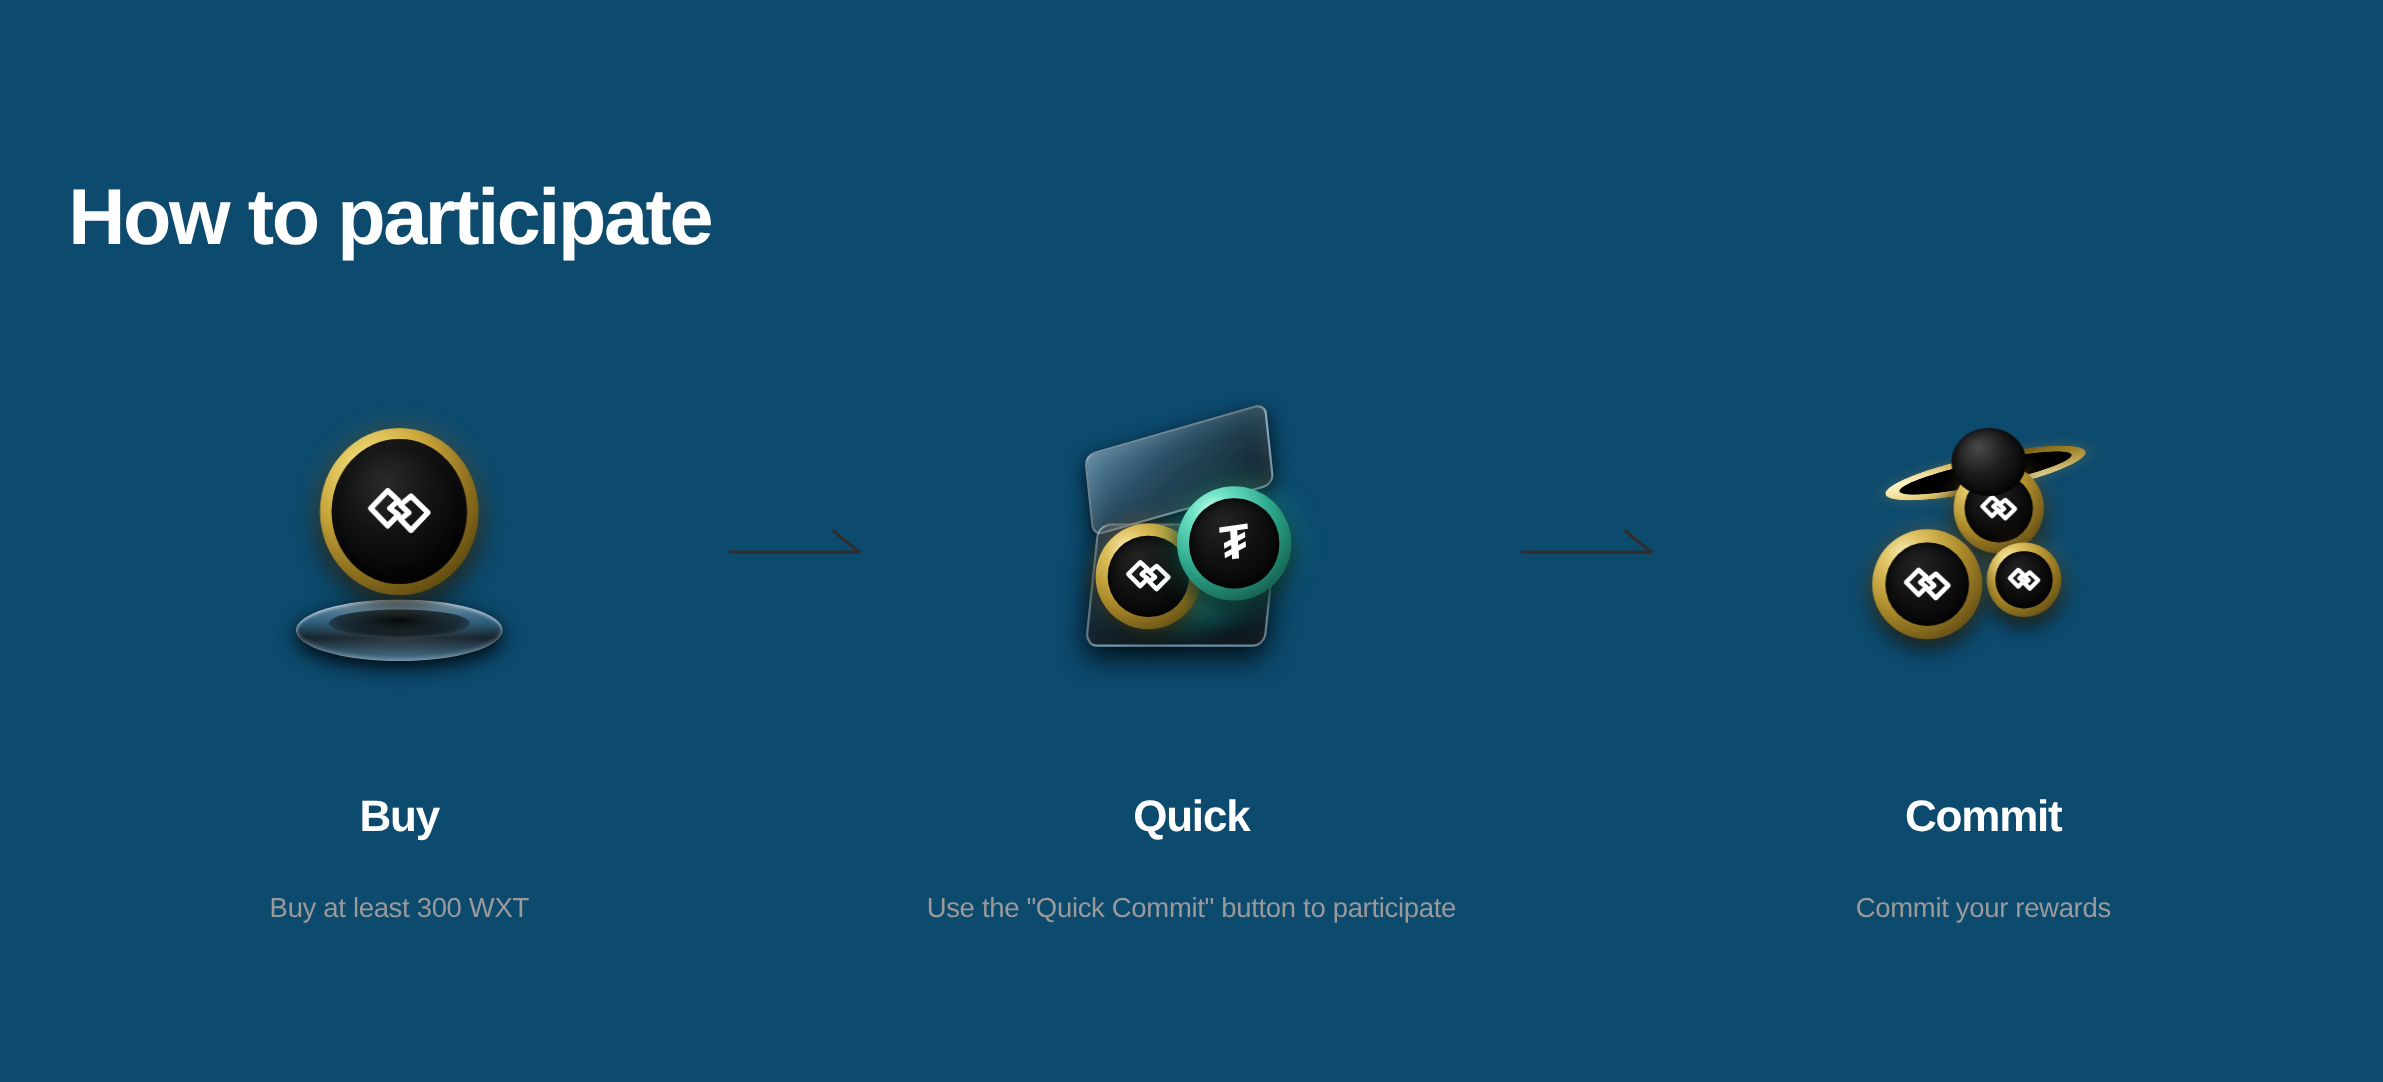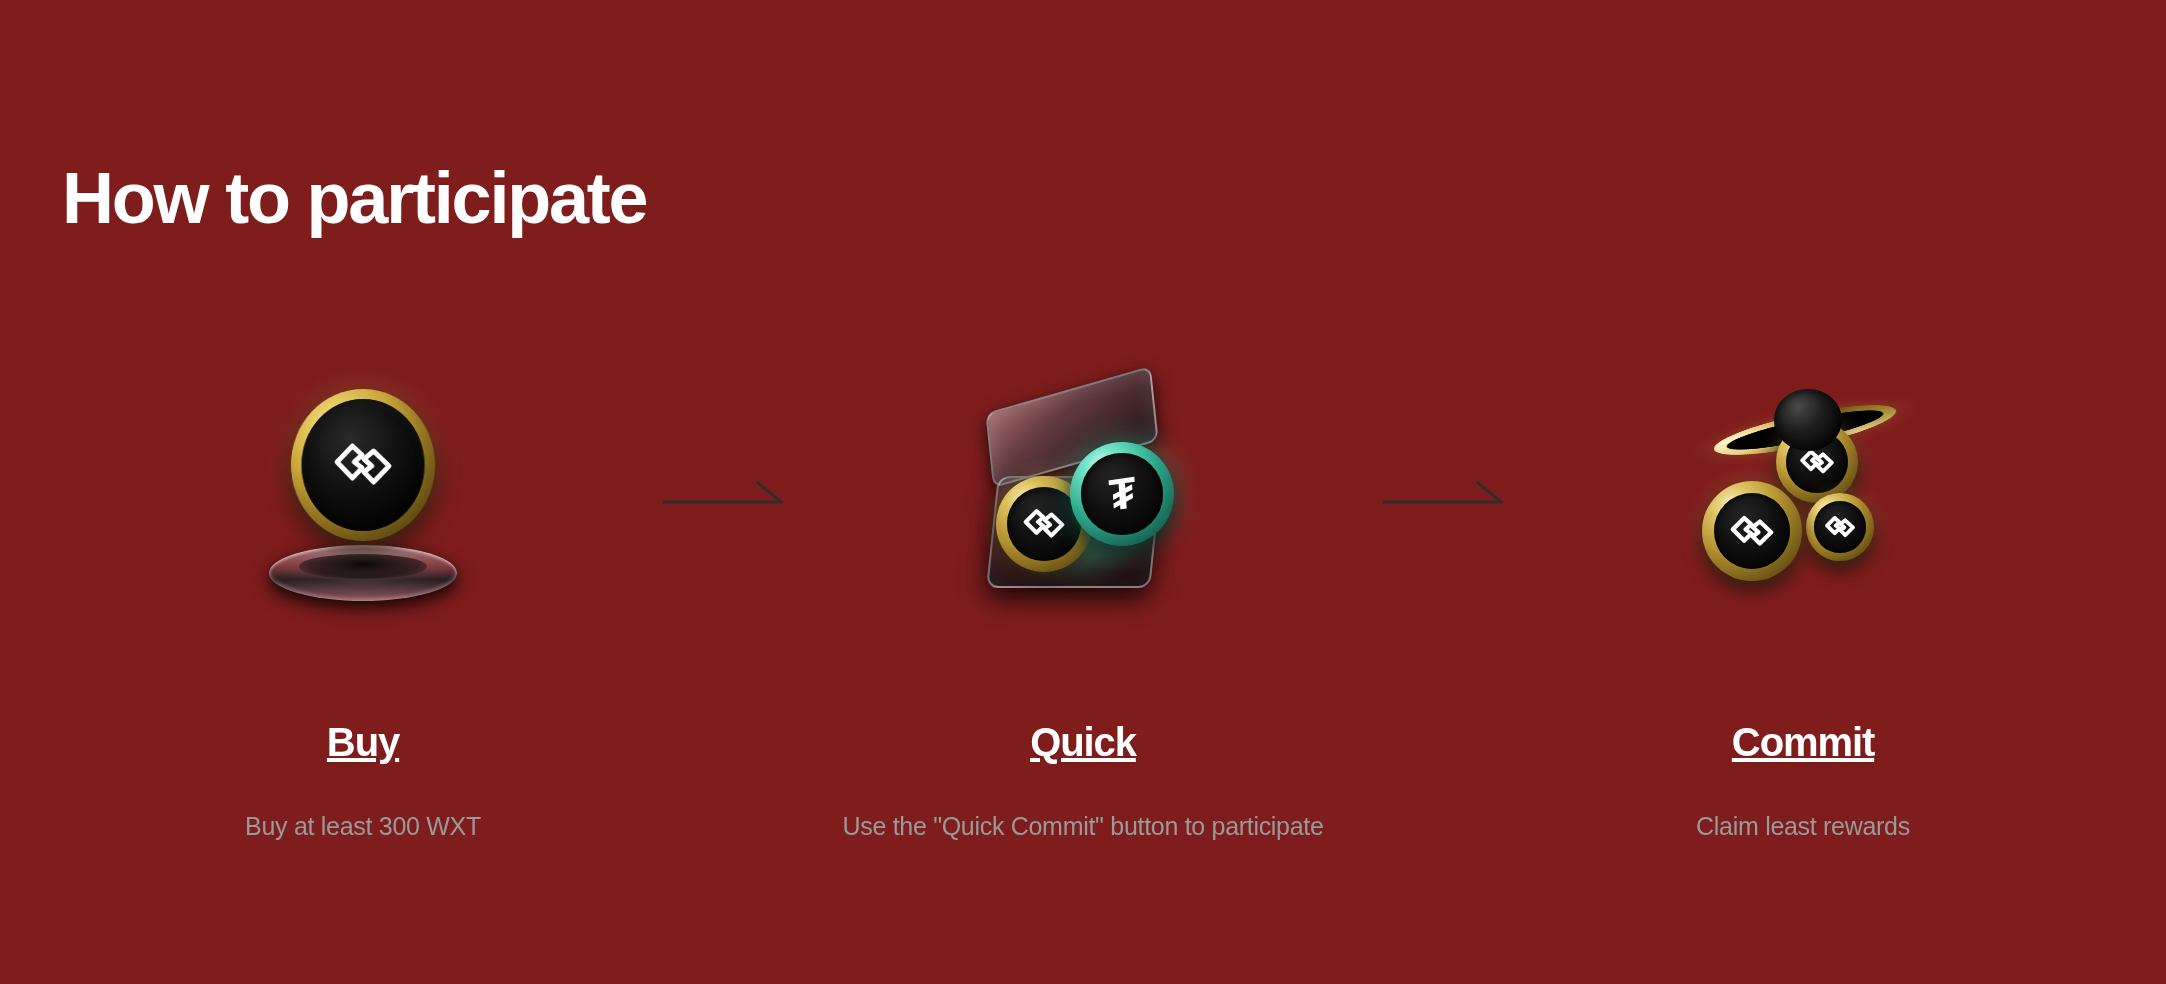--- a/index.html
+++ b/index.html
@@ -15,21 +15,21 @@
   body {
     font-family: "Liberation Sans", sans-serif;
     color: #ffffff;
     -webkit-font-smoothing: antialiased;
   }
 
   .page {
     position: relative;
     width: 2166px;
     height: 984px;
-    background: #7f1d1d;
+    background: #0c4a6e;
   }
 
   
   .section-title {
     position: absolute;
     left: 62px;
     top: 155px;
     font-size: 72px;
     line-height: 86px;
     font-weight: 700;
@@ -69,21 +69,20 @@
   }
 
   .step-title {
     margin-top: 108px;
     font-size: 40px;
     line-height: 48px;
     font-weight: 700;
     letter-spacing: -1.1px;
     color: #ffffff;
     white-space: nowrap;
-    text-decoration: underline;
   }
 
   .step-desc {
     margin-top: 44px;
     font-size: 25px;
     line-height: 32px;
     font-weight: 400;
     letter-spacing: -0.3px;
     color: #9a9a9a;
     white-space: nowrap;
@@ -399,17 +398,17 @@
             <div class="face">
               <svg width="30" height="22" viewBox="0 0 62 46" fill="none" aria-hidden="true">
                 <path d="M20 4 L4 20 L20 36 L30 26 L22 20 L30 13 Z" stroke="#ffffff" stroke-width="8" stroke-linejoin="round" fill="none"></path>
                 <path d="M42 9 L58 24 L42 40 L32 30 L40 24 L32 17 Z" stroke="#ffffff" stroke-width="8" stroke-linejoin="round" fill="none"></path>
               </svg>
             </div>
           </div>
         </div>
       </div>
       <div class="step-title">Commit</div>
-      <div class="step-desc">Claim least rewards</div>
+      <div class="step-desc">Commit your rewards</div>
     </div>
 
   </div>
 </div>
 
 </body></html>

